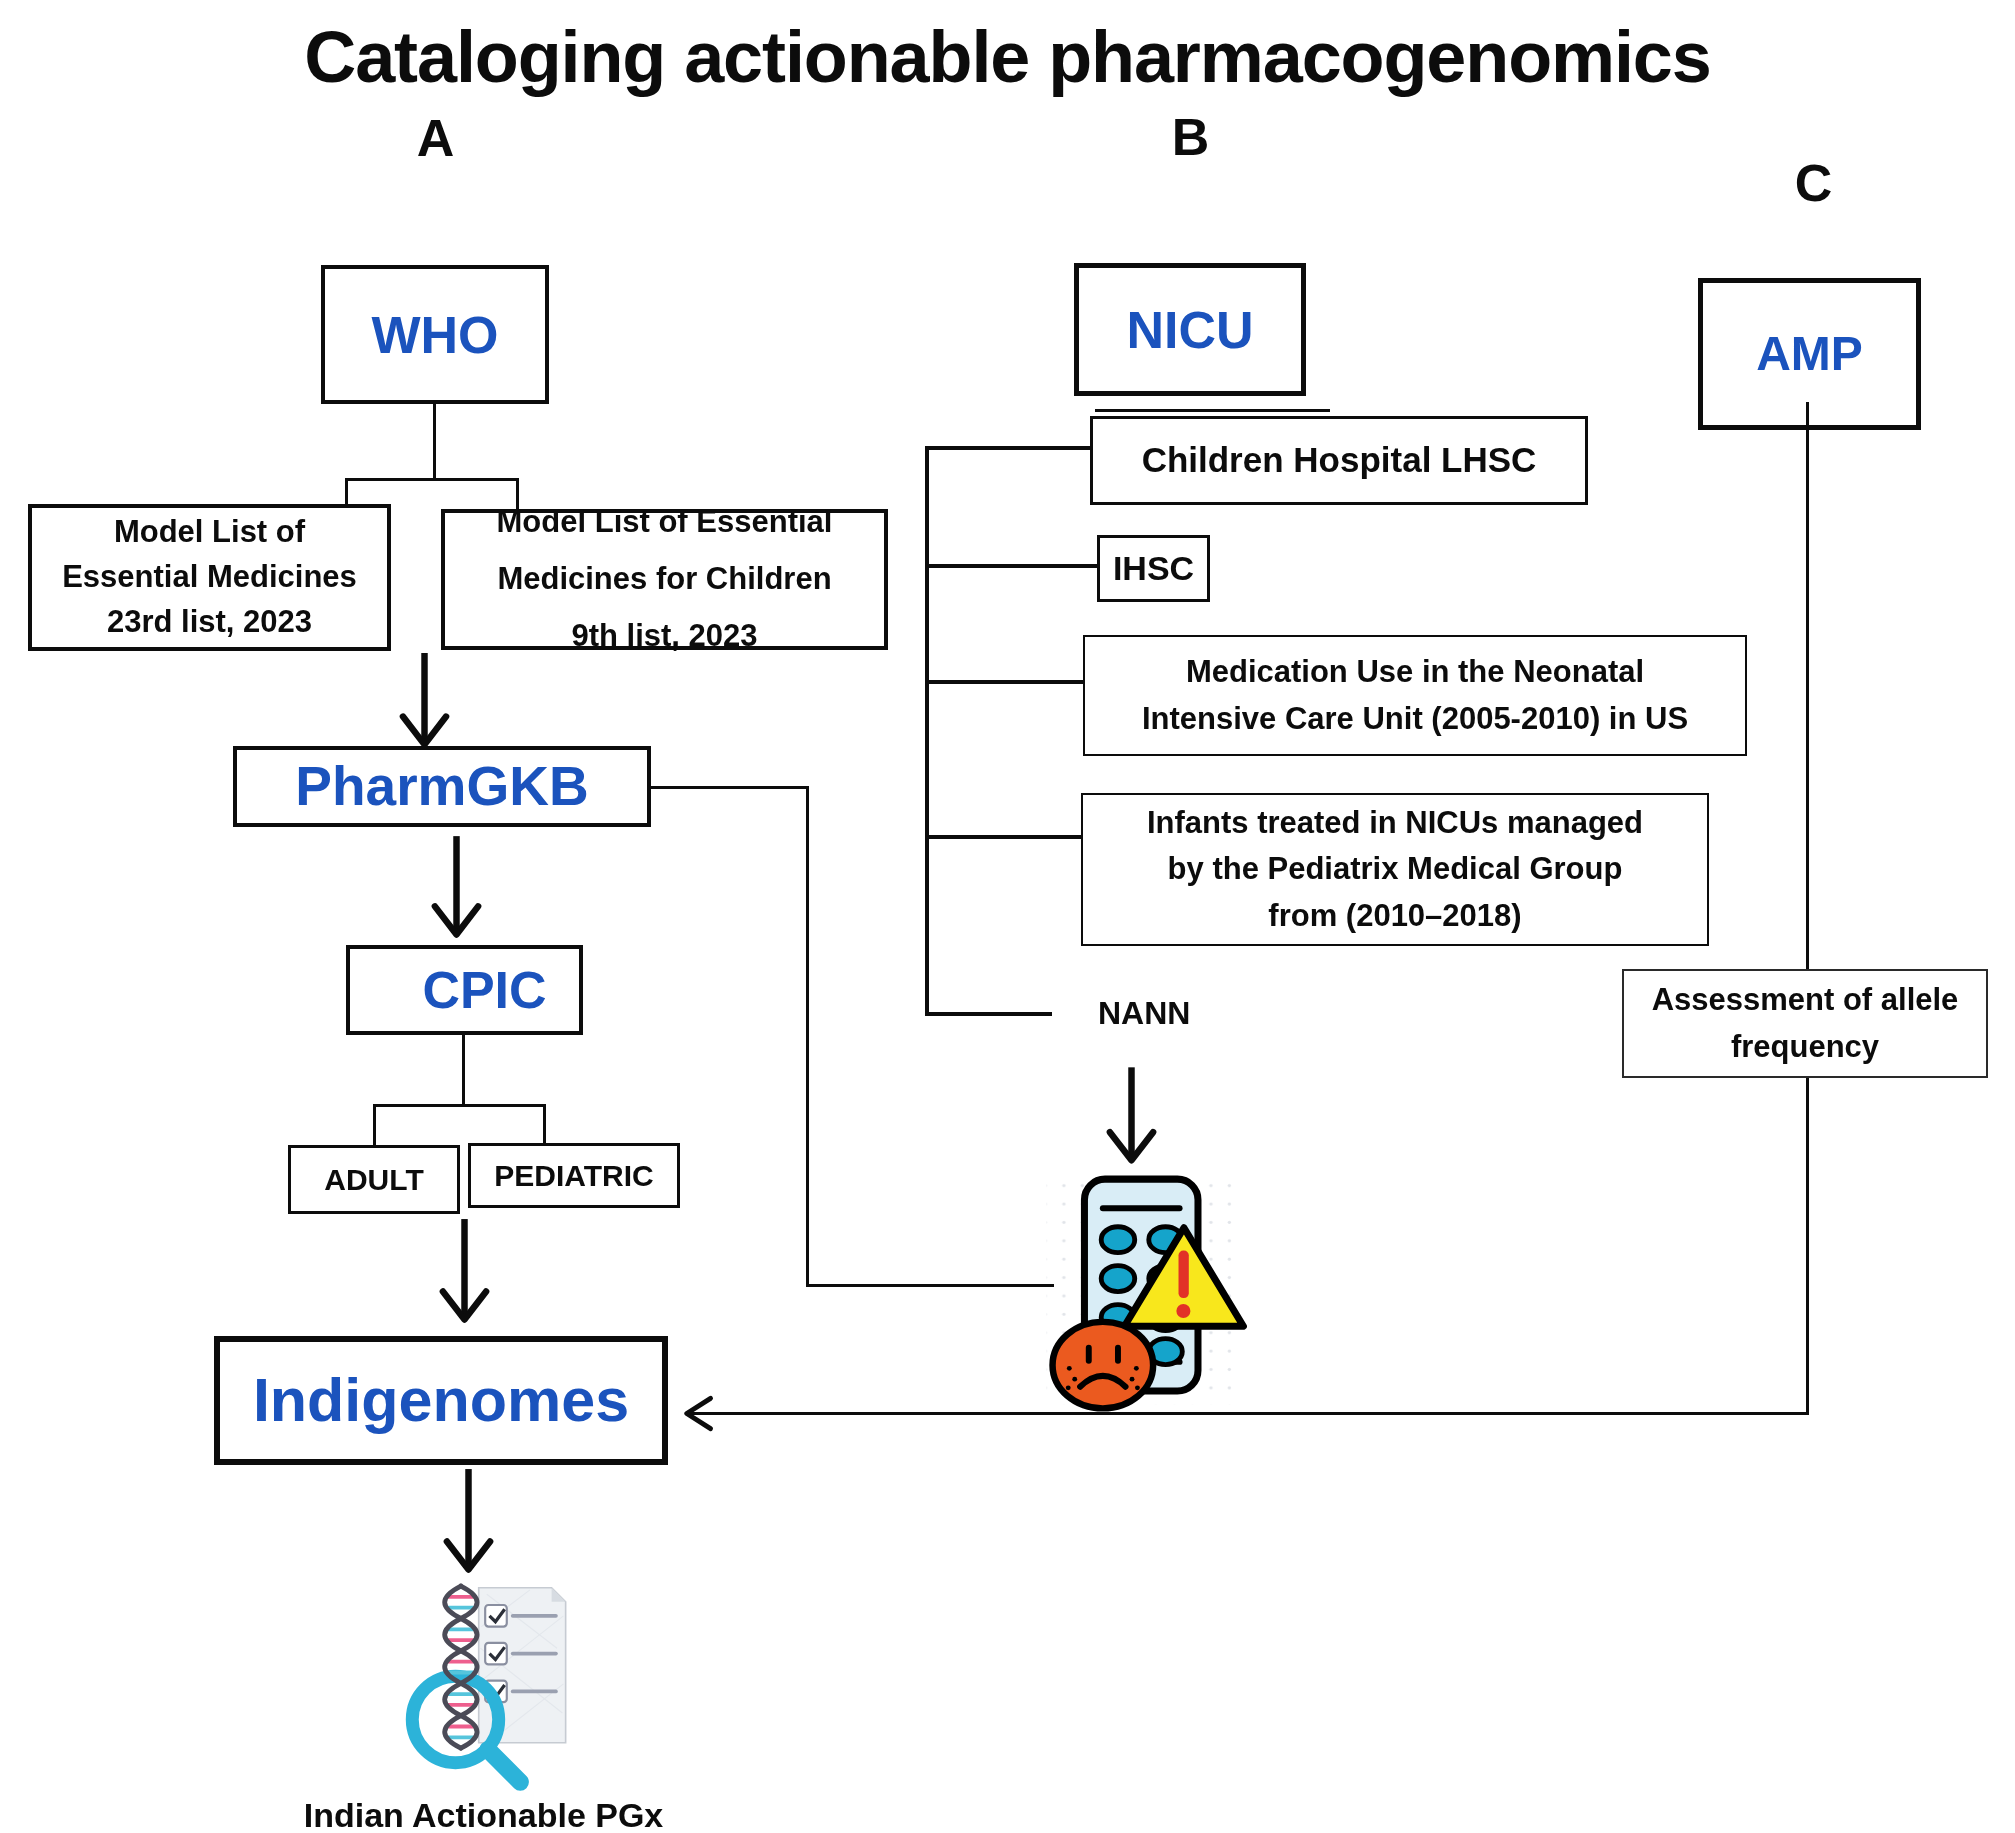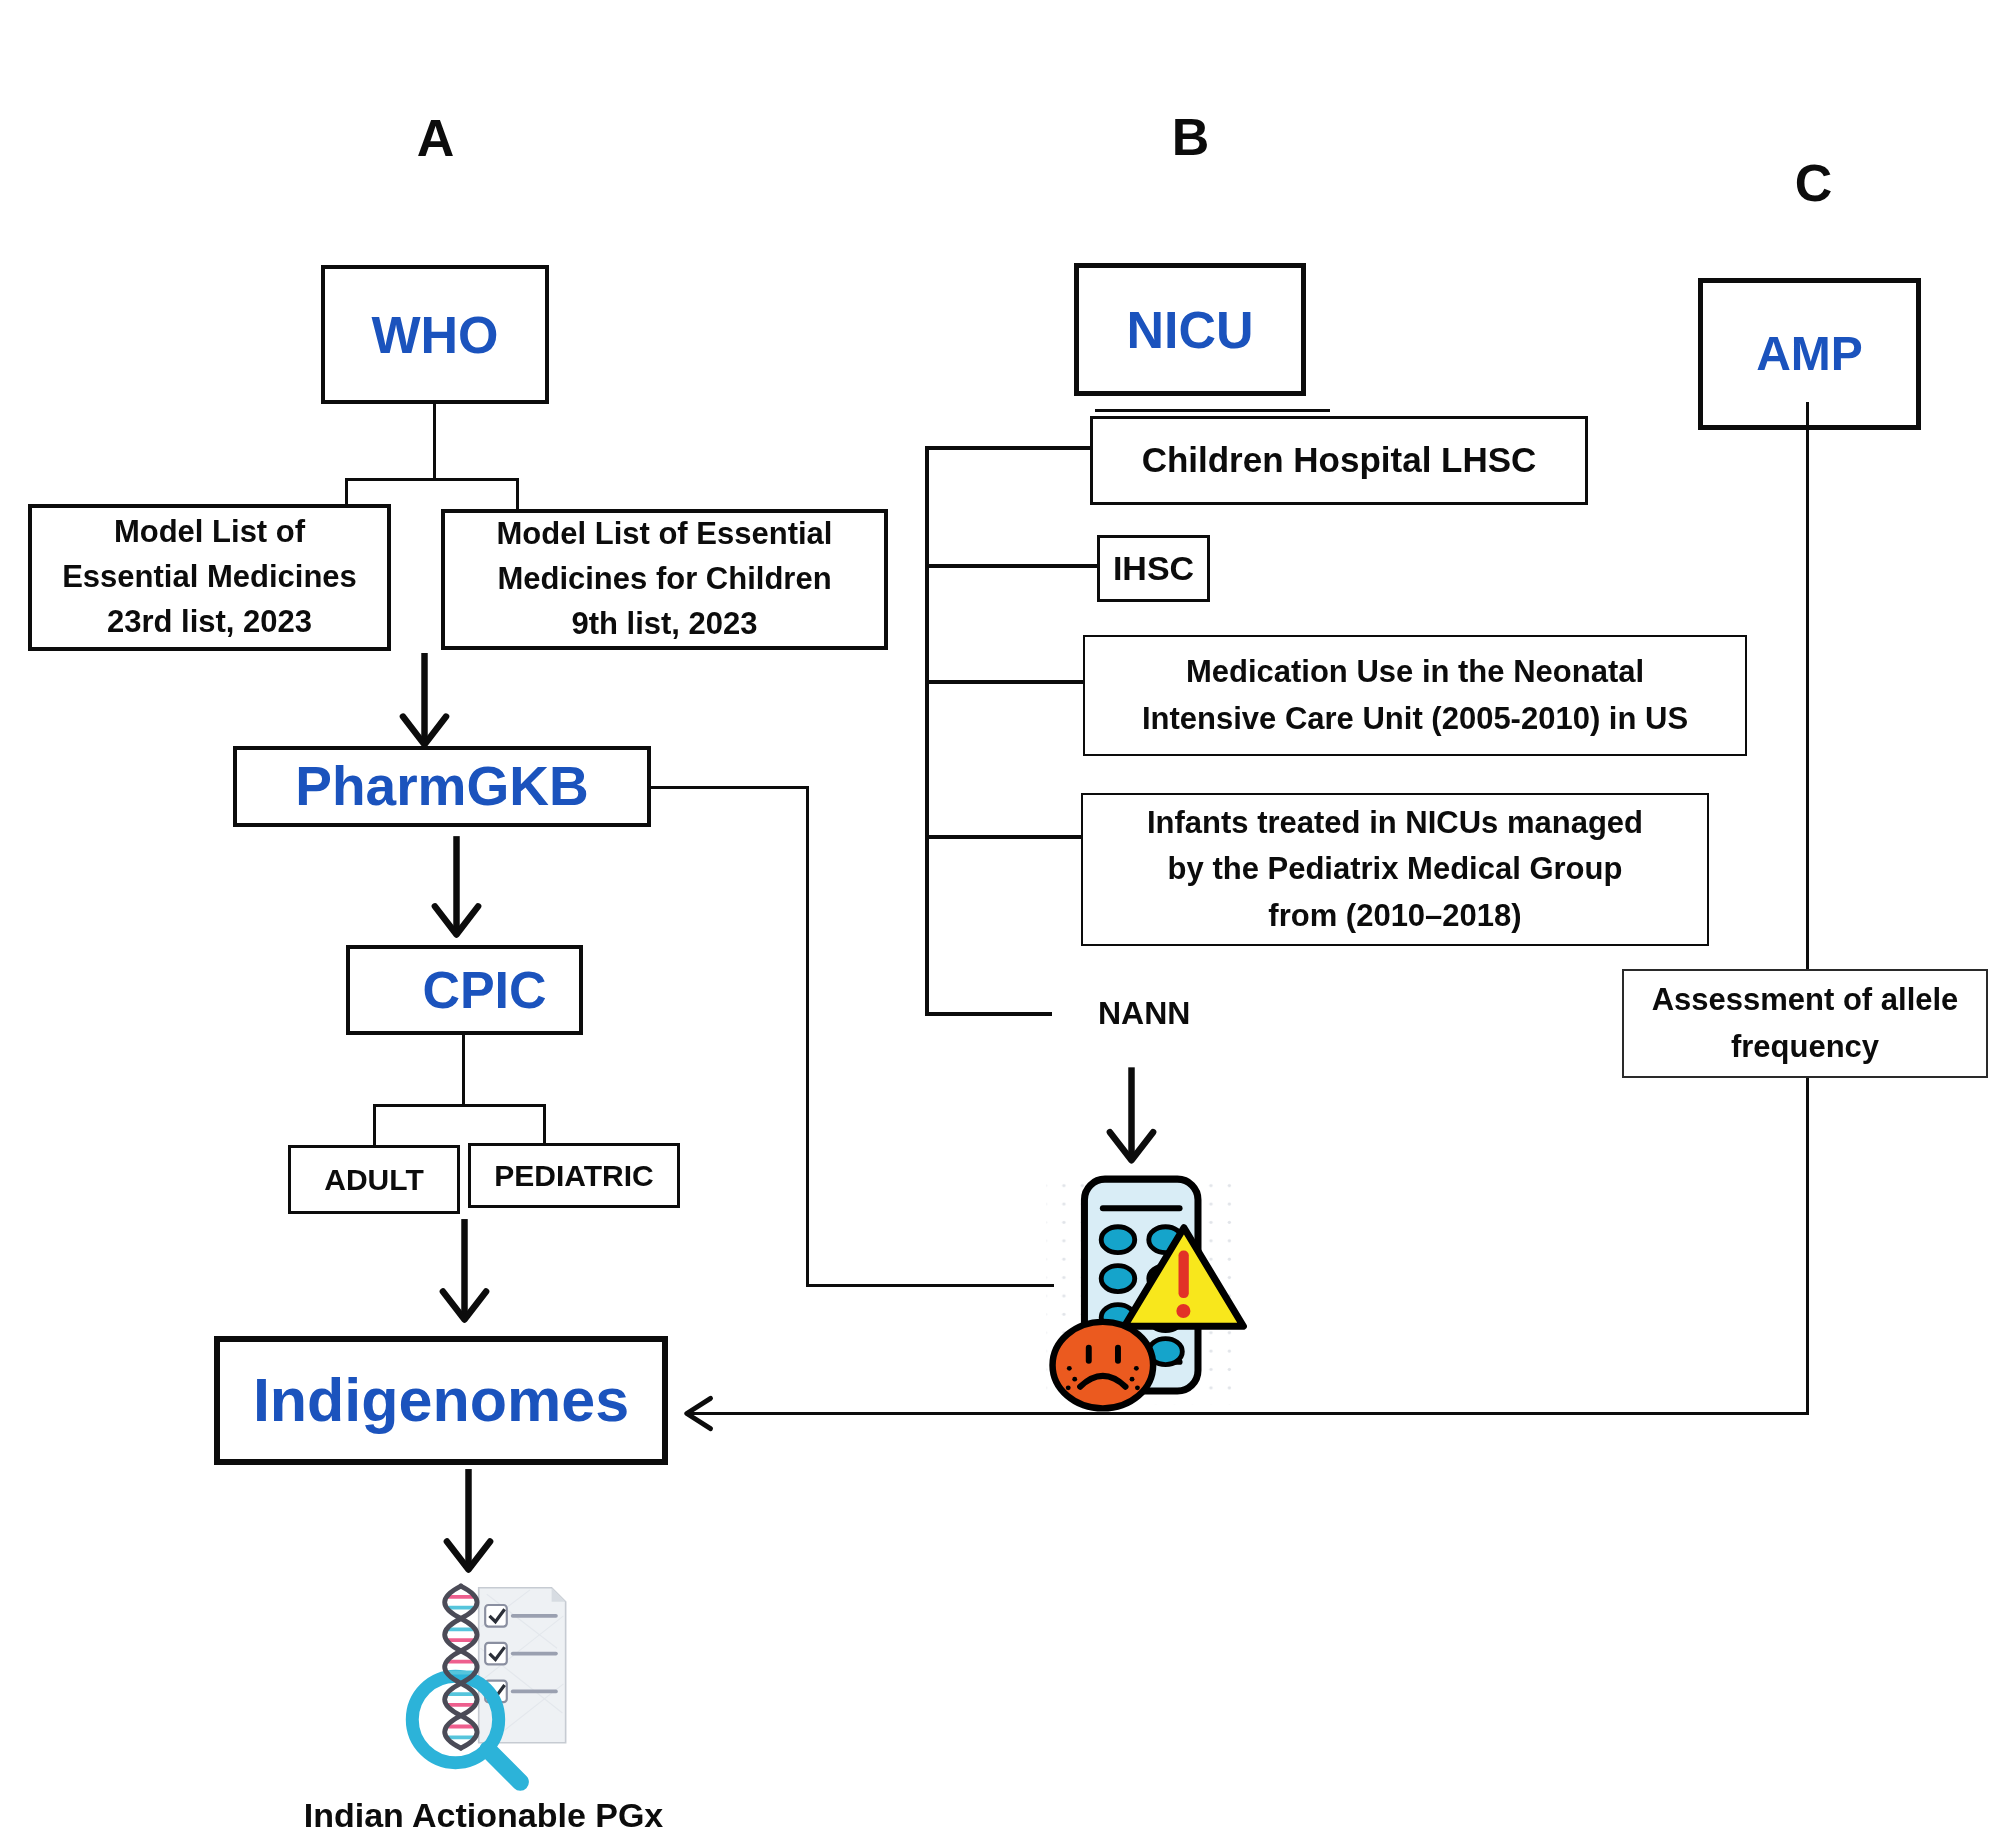--- a/index.html
+++ b/index.html
@@ -18,40 +18,41 @@
   .blue{color:var(--accent-blue,#1b53bd);}
   .line{position:absolute;background:#0c0c0c;}
   svg.arr{position:absolute;overflow:visible;}
   .plain{position:absolute;display:flex;align-items:center;}
 </style>
 </head>
 <body>
 
 <div class="canvas">
 
+  <div class="t title">Cataloging actionable pharmacogenomics</div>
   <div class="t seclabel" style="left:403px;top:108px;">A</div>
   <div class="t seclabel" style="left:1158px;top:107px;">B</div>
   <div class="t seclabel" style="left:1781px;top:153px;">C</div>
 
   <div class="box blue" style="left:321px;top:265px;width:228px;height:139px;border-width:4.9px;font-size:52px;">
     <span>WHO</span>
   </div>
 
   <div class="line" style="left:433px;top:404px;width:2.7px;height:76px;"></div>
   <div class="line" style="left:345px;top:478px;width:174px;height:2.7px;"></div>
   <div class="line" style="left:345px;top:478px;width:2.7px;height:27px;"></div>
   <div class="line" style="left:516px;top:478px;width:2.7px;height:32px;"></div>
 
   <div class="box" style="left:28px;top:504px;width:363px;height:147px;border-width:4.3px;font-size:31px;line-height:1.45;">
     <div>Model List of</div>
     <div>Essential Medicines</div>
     <div>23rd list, 2023</div>
   </div>
 
-  <div class="box" style="left:441px;top:509px;width:447px;height:141px;border-width:4.3px;font-size:31px;line-height:1.45;">
+  <div class="box" style="left:441px;top:509px;width:447px;height:141px;border-width:4.3px;font-size:31px;line-height:1.45;gap:12px;">
     <div>Model List of Essential</div>
     <div>Medicines for Children</div>
     <div>9th list, 2023</div>
   </div>
 
   <svg class="arr" style="left:391px;top:653px;" width="67" height="97" viewBox="0 0 124 180">
     <line x1="62" y1="0" x2="62" y2="164" stroke="#0c0c0c" stroke-width="12"></line>
     <polyline points="22,118 62,170 102,118" fill="none" stroke="#0c0c0c" stroke-width="12" stroke-linecap="round" stroke-linejoin="round"></polyline>
   </svg>
 

